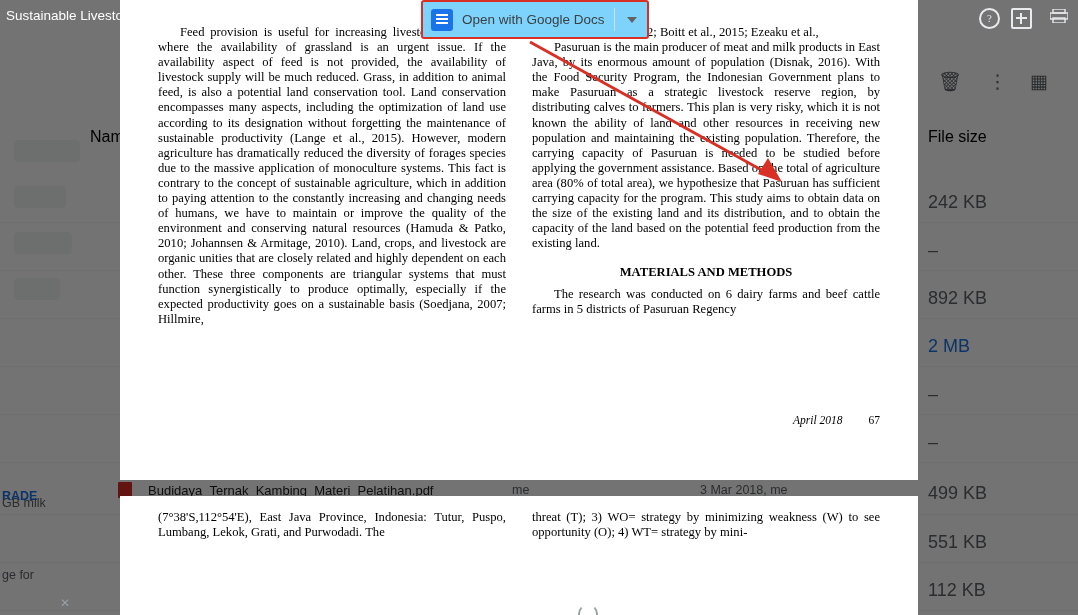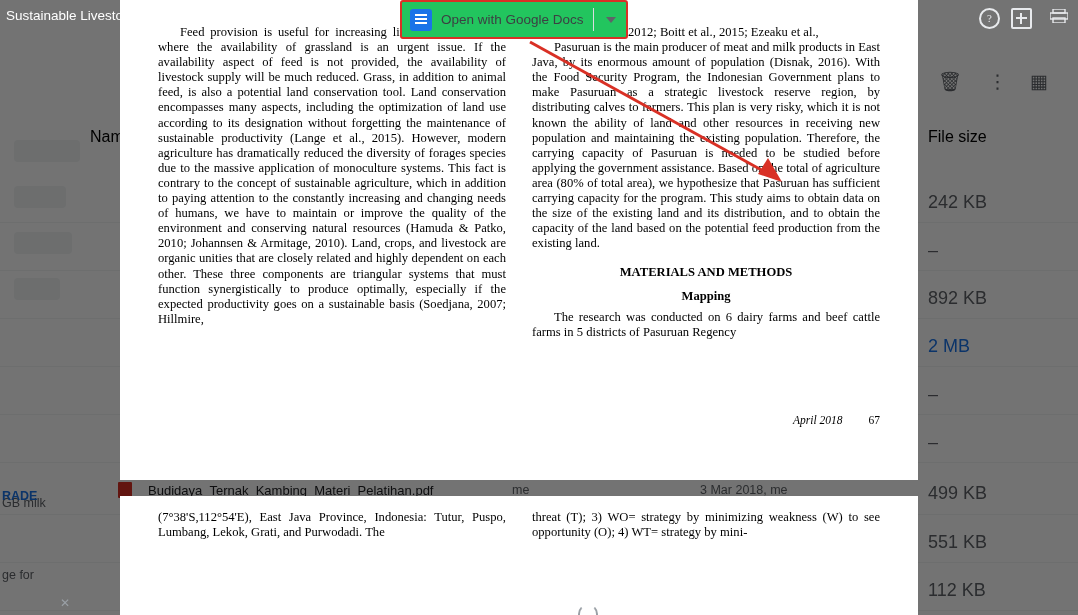--- a/index.html
+++ b/index.html
@@ -185,27 +185,27 @@
     position: absolute;
     left: 0; top: 0;
     width: 1078px; height: 615px;
     z-index: 80;
     pointer-events: none;
   }
 
   
   .open-with-box {
     position: absolute;
-    left: 400px;
+    left: 421px;
     top: 0px;
     width: 228px;
     height: 39px;
     border: 2px solid #d93025;
     border-radius: 3px;
-    background: #22c55e;
+    background: #7dd3fc;
     box-sizing: border-box;
     z-index: 95;
     display: flex;
     align-items: center;
   }
   .owg-icon {
     width: 22px;
     height: 22px;
     margin-left: 8px;
     background: #1a73e8;
@@ -380,21 +380,20 @@
     <div class="pdf-page pdf-page-1">
       <div class="pdf-head">INTRODUCTION</div>
       <div class="cols">
         <div class="col">
           <p>Feed provision is useful for increasing livestock populations, where the availability of grassland is an urgent issue. If the availability aspect of feed is not provided, the availability of livestock supply will be much reduced. Grass, in addition to animal feed, is also a potential land conservation tool. Land conservation encompasses many aspects, including the optimization of land use according to its designation without forgetting the maintenance of sustainable productivity (Lange et al., 2015). However, modern agriculture has dramatically reduced the diversity of forages species due to the massive application of monoculture systems. This fact is contrary to the concept of sustainable agriculture, which in addition to paying attention to the constantly increasing and changing needs of humans, we have to maintain or improve the quality of the environment and conserving natural resources (Hamuda &amp; Patko, 2010; Johannsen &amp; Armitage, 2010). Land, crops, and livestock are organic unities that are closely related and highly dependent on each other. These three components are triangular systems that must function synergistically to produce optimally, especially if the expected productivity goes on a sustainable basis (Soedjana, 2007; Hillmire,</p>
         </div>
         <div class="col">
           <p class="noindent">2011; Gupta et al., 2012; Boitt et al., 2015; Ezeaku et al.,</p>
           <p>Pasuruan is the main producer of meat and milk products in East Java, by its enormous amount of population (Disnak, 2016). With the Food Security Program, the Indonesian Government plans to make Pasuruan as a strategic livestock reserve region, by distributing calves to farmers. This plan is very risky, which it is not known the ability of land and other resources in receiving new population and maintaining the existing population. Therefore, the carrying capacity of Pasuruan is needed to be studied before applying the government assistance. Based on the total of agriculture area (80% of total area), we hypothesize that Pasuruan has sufficient carrying capacity for the program. This study aims to obtain data on the size of the existing land and its distribution, and to obtain the capacity of the land based on the potential feed production from the existing land.</p>
           <div class="sect-head">MATERIALS AND METHODS</div>
-          <div class="sub-head">Mapping</div>
           <p>The research was conducted on 6 dairy farms and beef cattle farms in 5 districts of Pasuruan Regency</p>
         </div>
       </div>
       <div class="footer-line">
         <span class="footer-date">April 2018</span><span>67</span>
       </div>
     </div>
 
     <div class="pdf-page pdf-page-2">
       <div class="cols">

